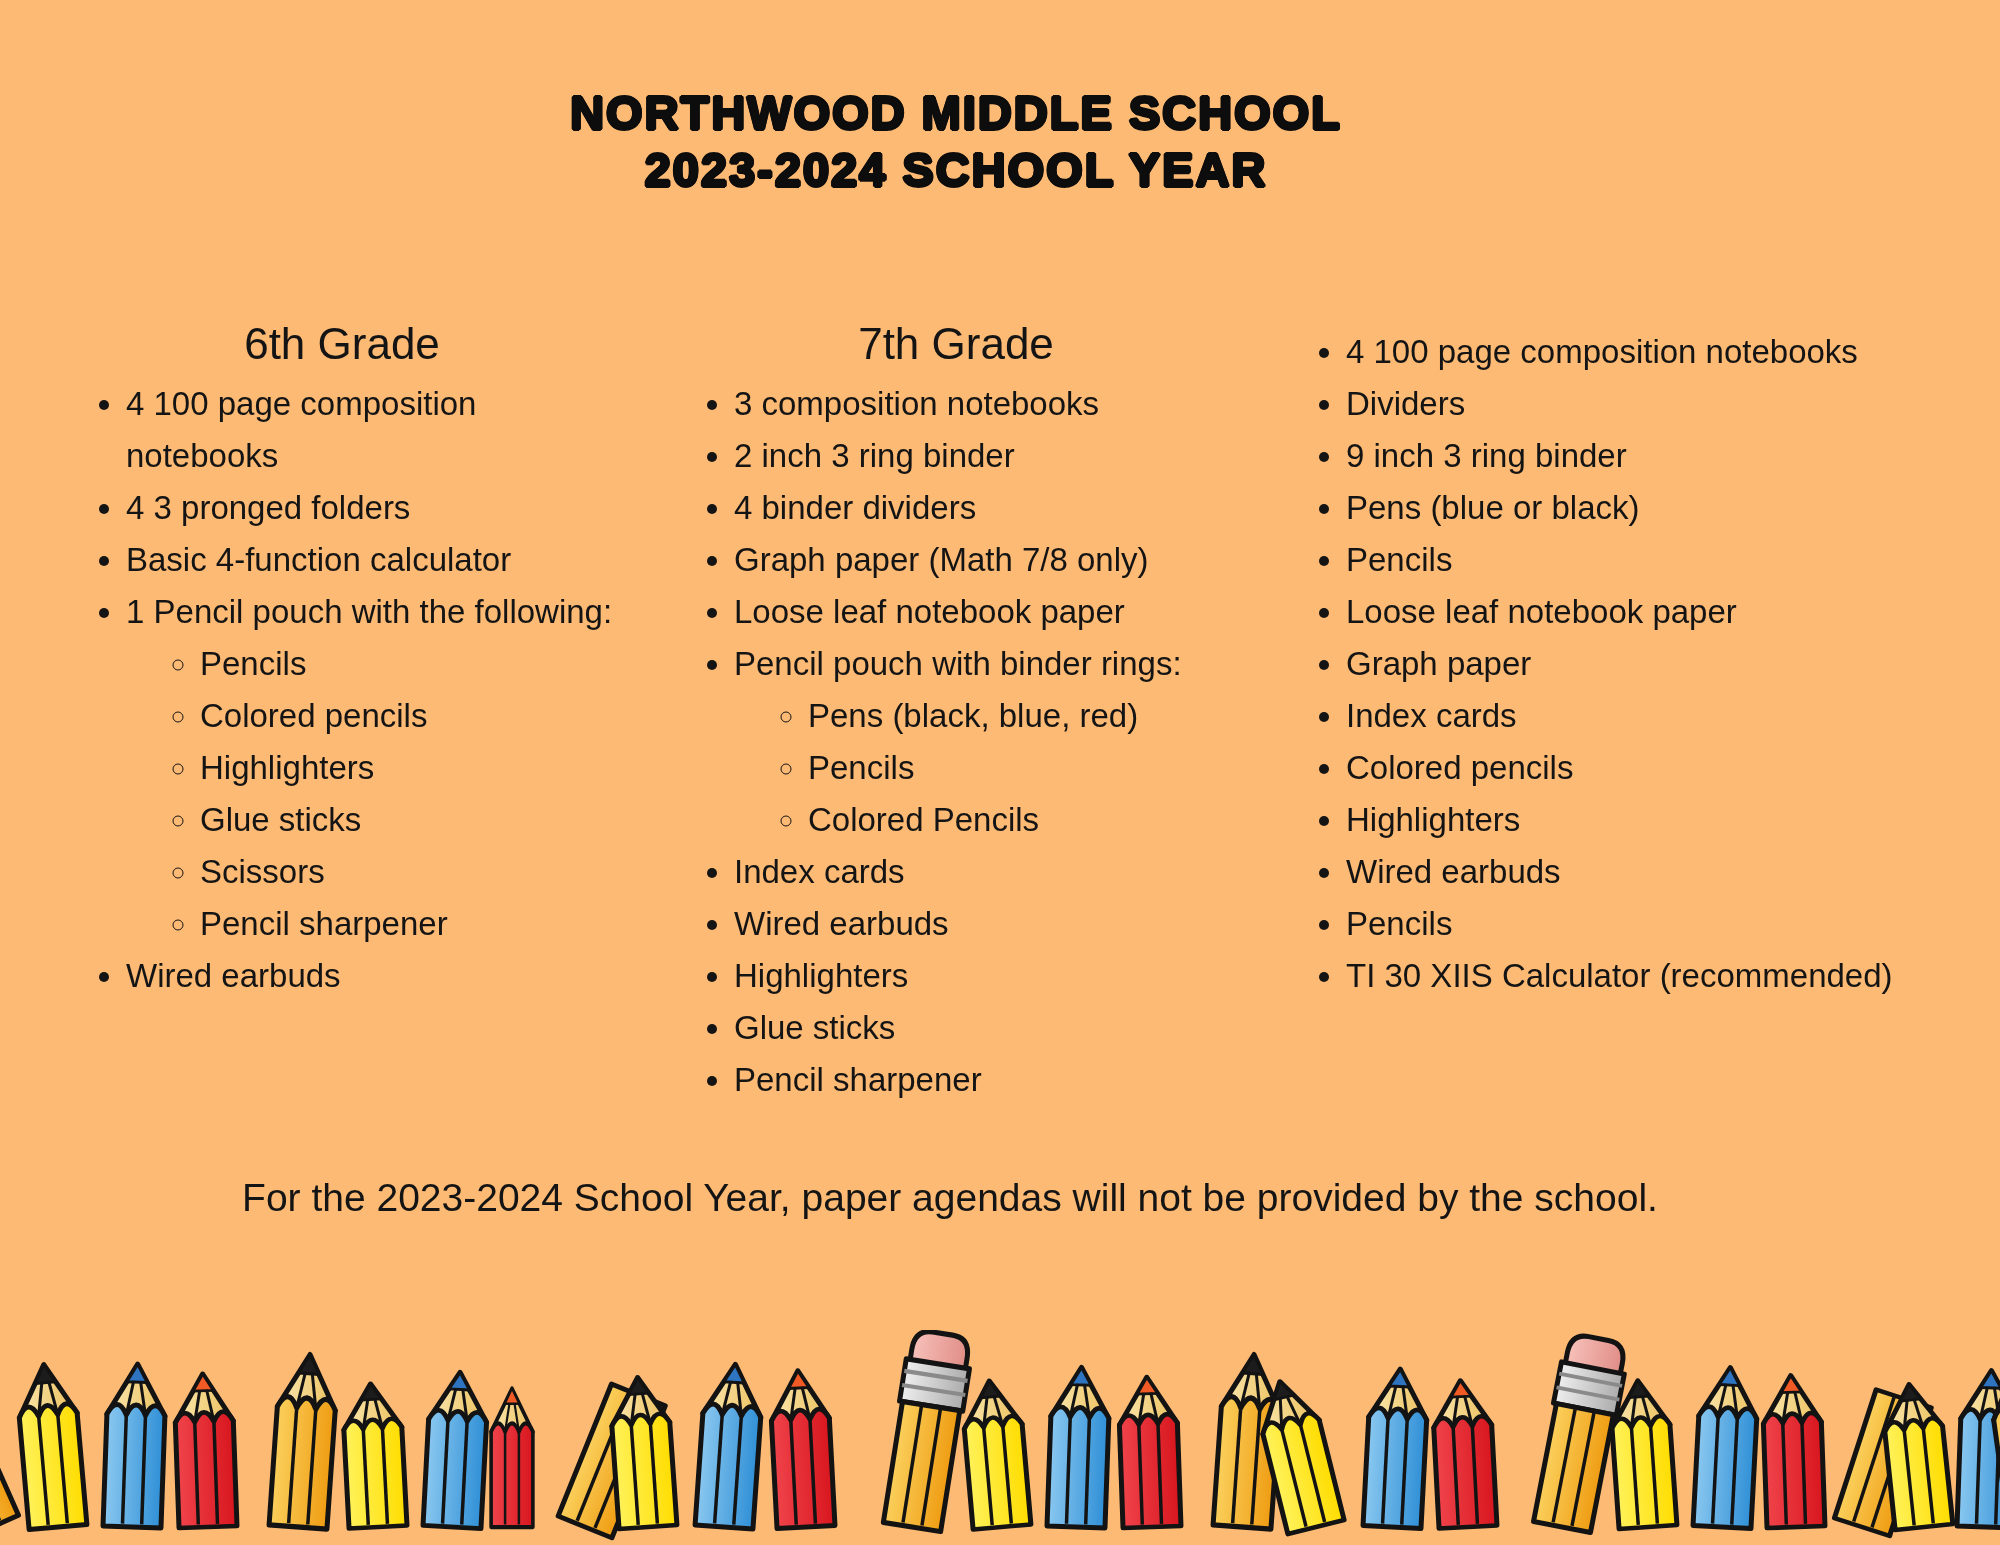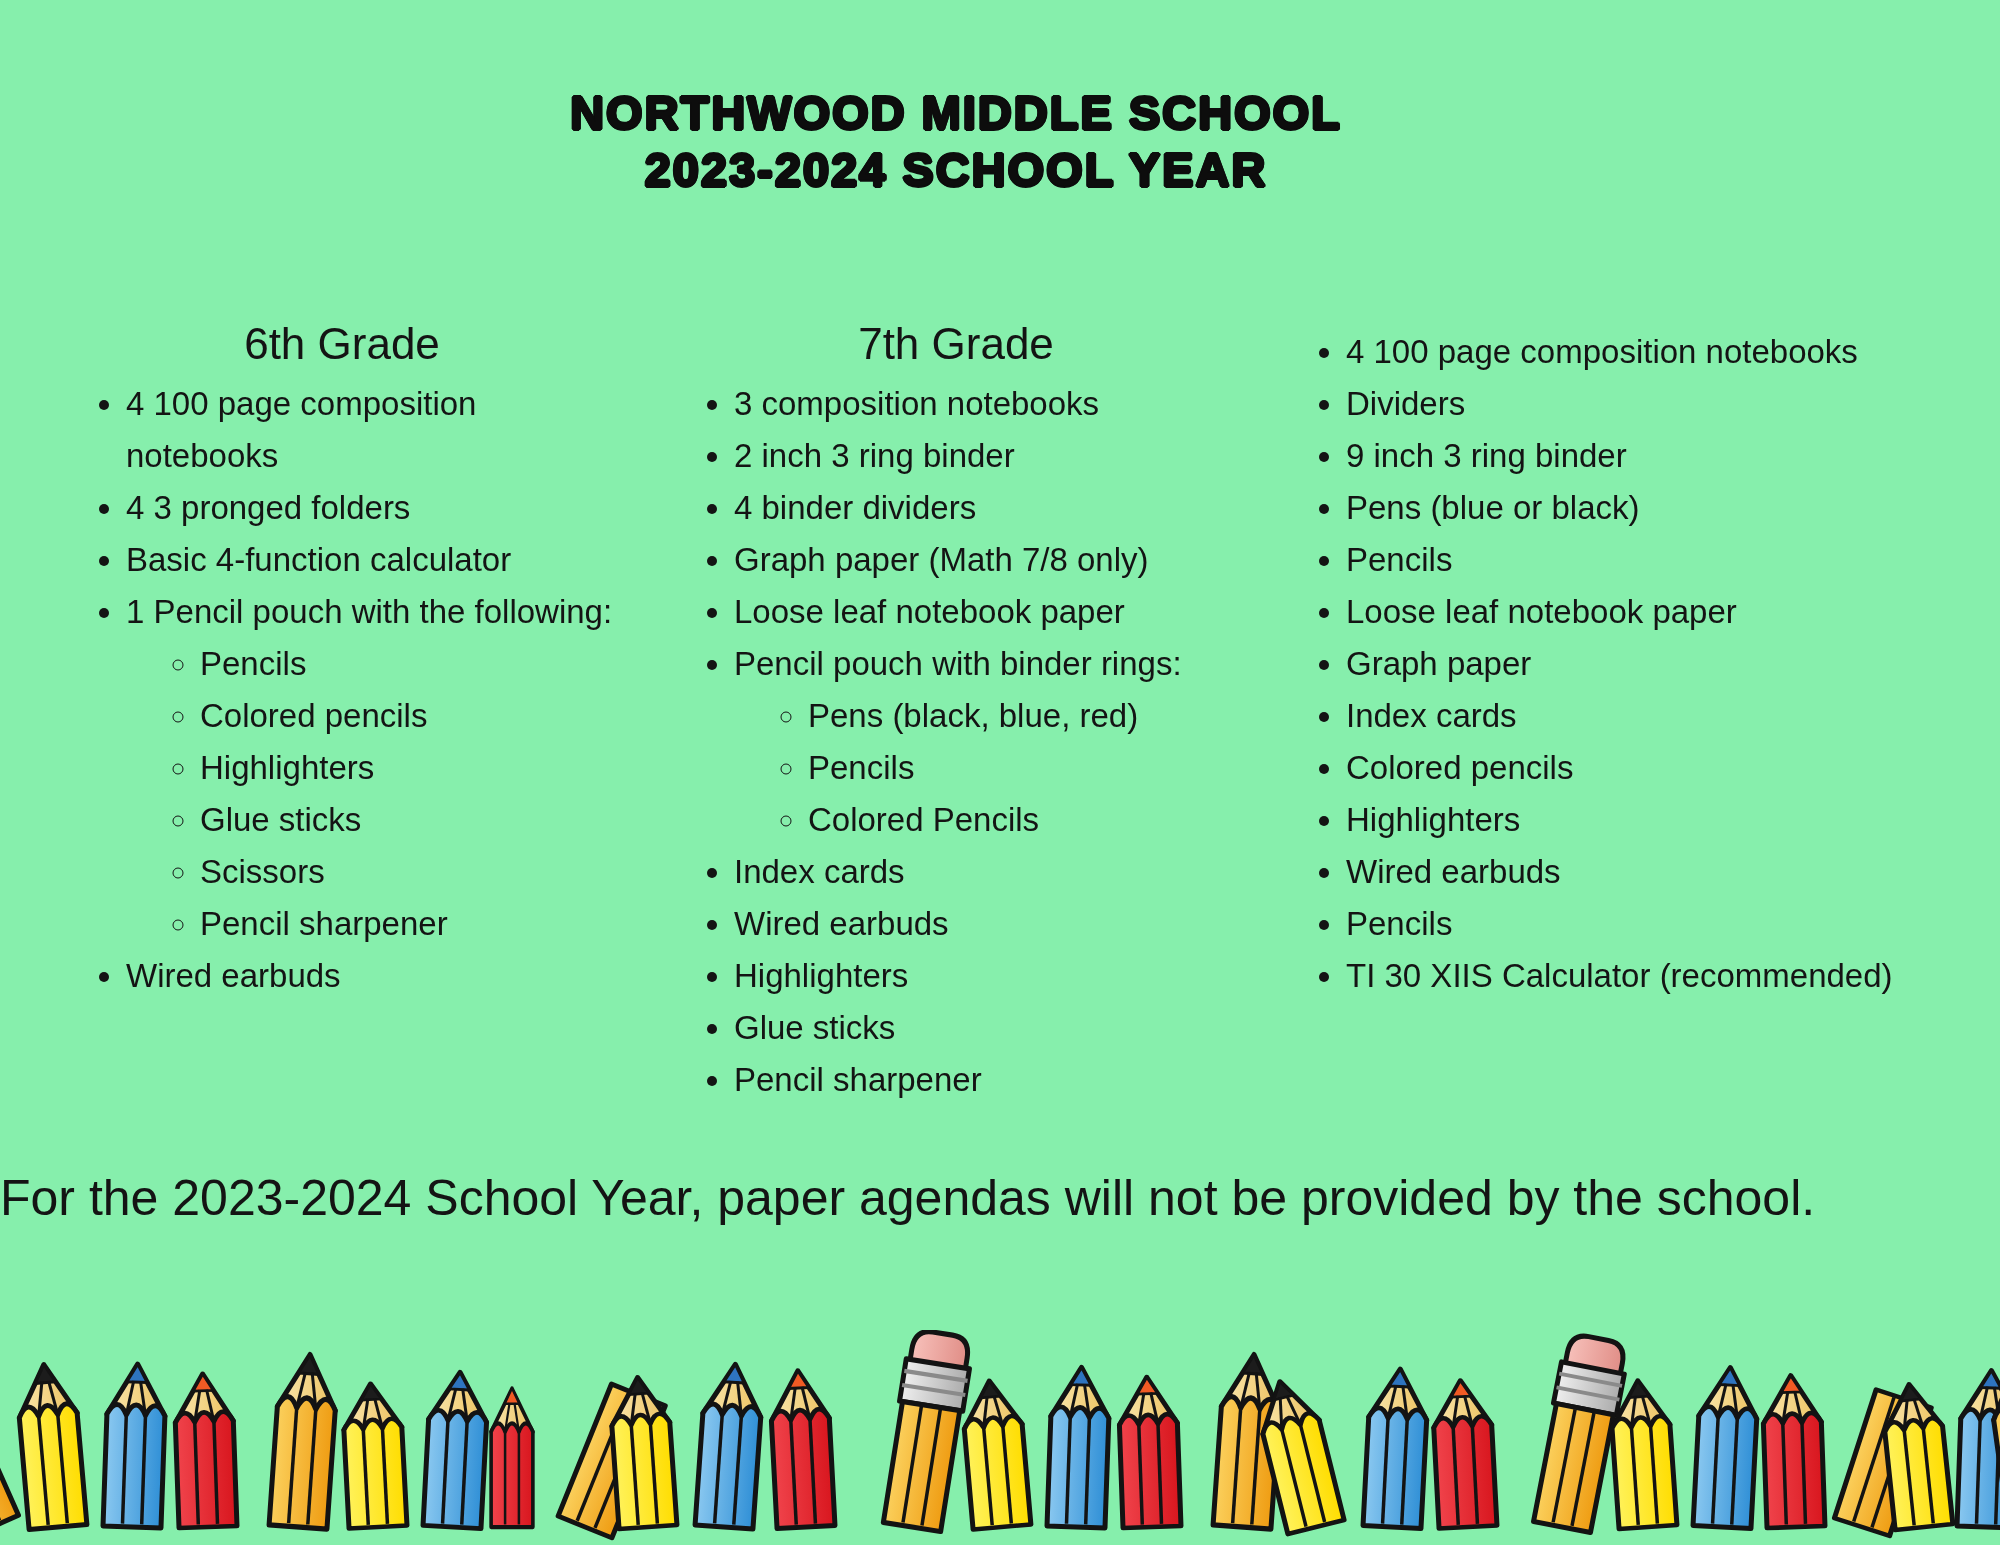--- a/index.html
+++ b/index.html
@@ -1,20 +1,20 @@
 <!DOCTYPE html>
 <html><head>
 <meta charset="utf-8">
 <style>
   html,body{margin:0;padding:0;}
   body{background:#d7e8f0;}
   .page{
     position:relative;
     width:2000px;height:1545px;
-    background:#86efac;
+    background:#fdba74;
     overflow:hidden;
     font-family:"Liberation Sans", sans-serif;
     color:#141414;
   }
   
   .title{
     position:absolute;top:84px;left:0;width:1912px;
     text-align:center;
     font-weight:bold;
     font-size:47px;
@@ -48,21 +48,22 @@
   ul.supply-list li{line-height:52px;}
   ul.supply-list ul{
     margin:0;
     padding-left:74px;
     list-style:circle;
   }
   li.no-bullet{list-style:none;margin-left:-76px;}
   
   .note{
     position:absolute;top:1170px;left:0;width:1900px;
-    font-size:50px;
+    text-align:center;
+    font-size:39px;
     line-height:56px;
   }
   
   .pencil-border{
     position:absolute;left:0;bottom:0;
     width:2000px;height:215px;
     display:block;
   }
 </style>
 </head>

